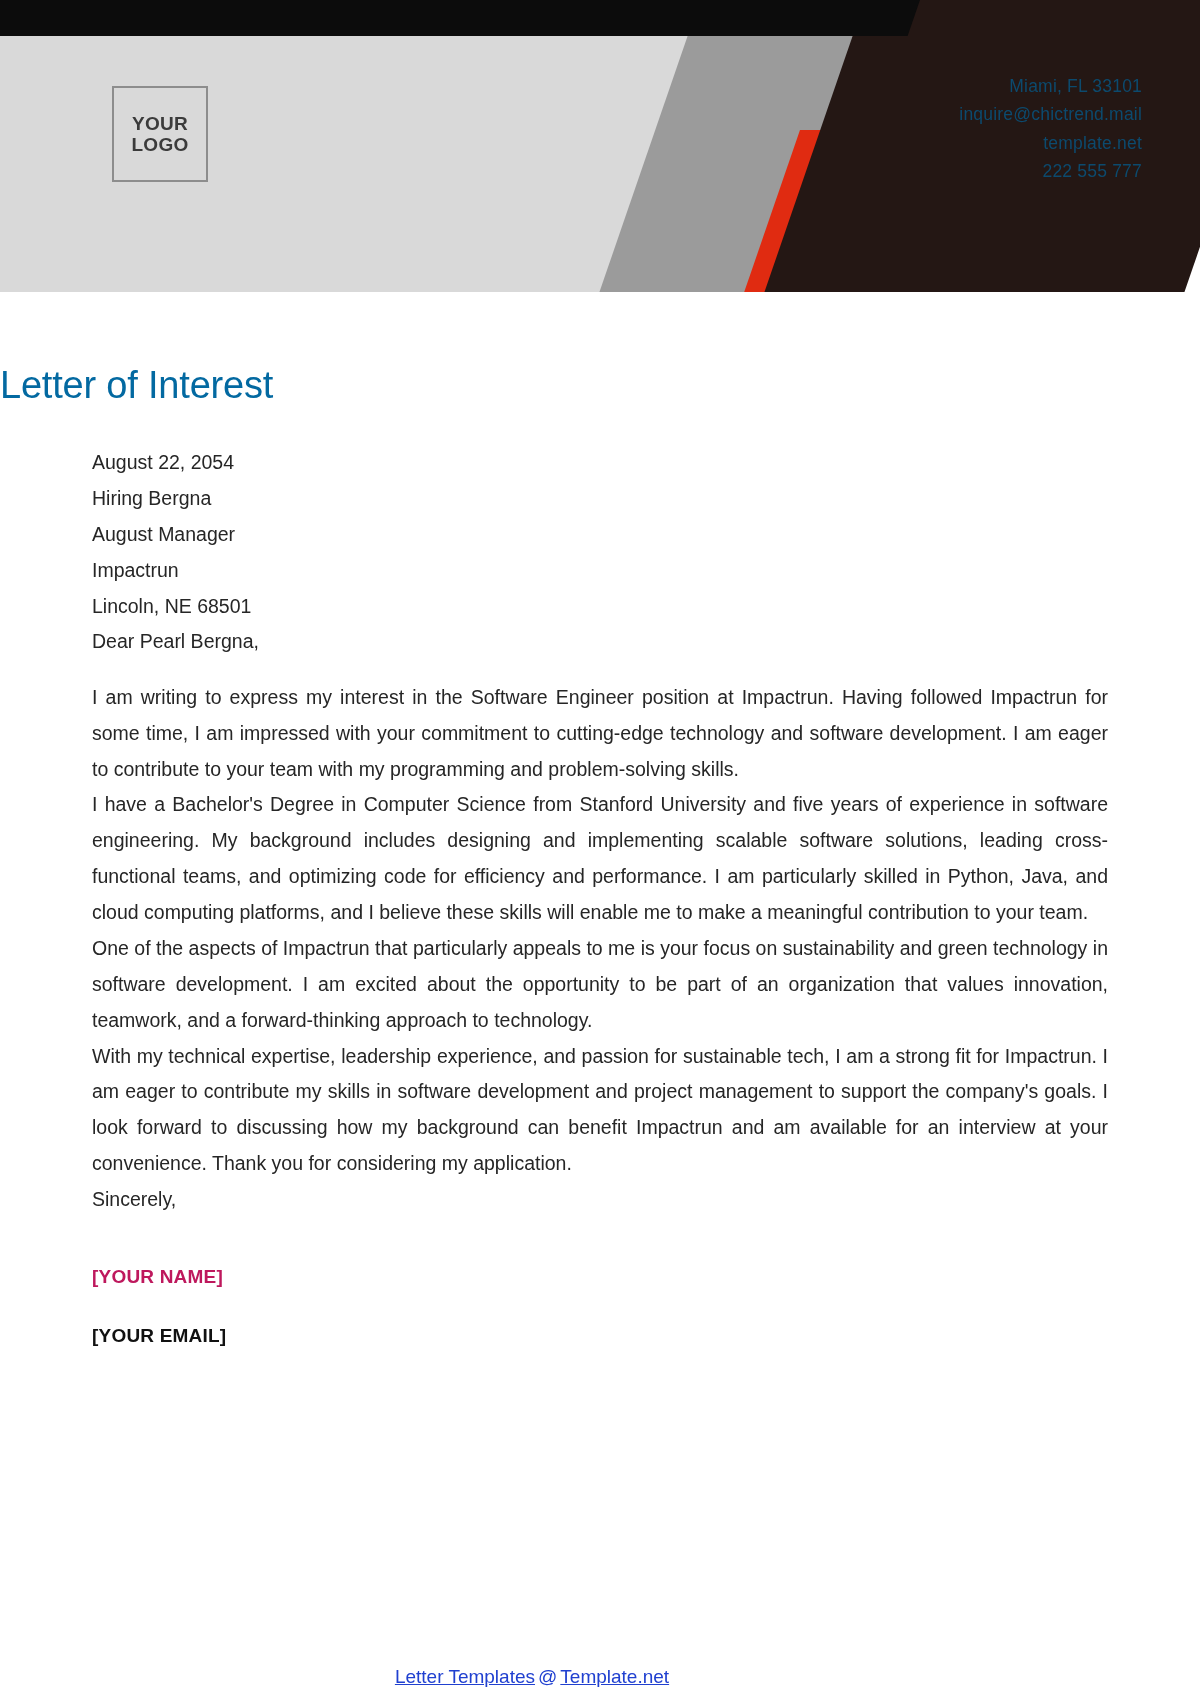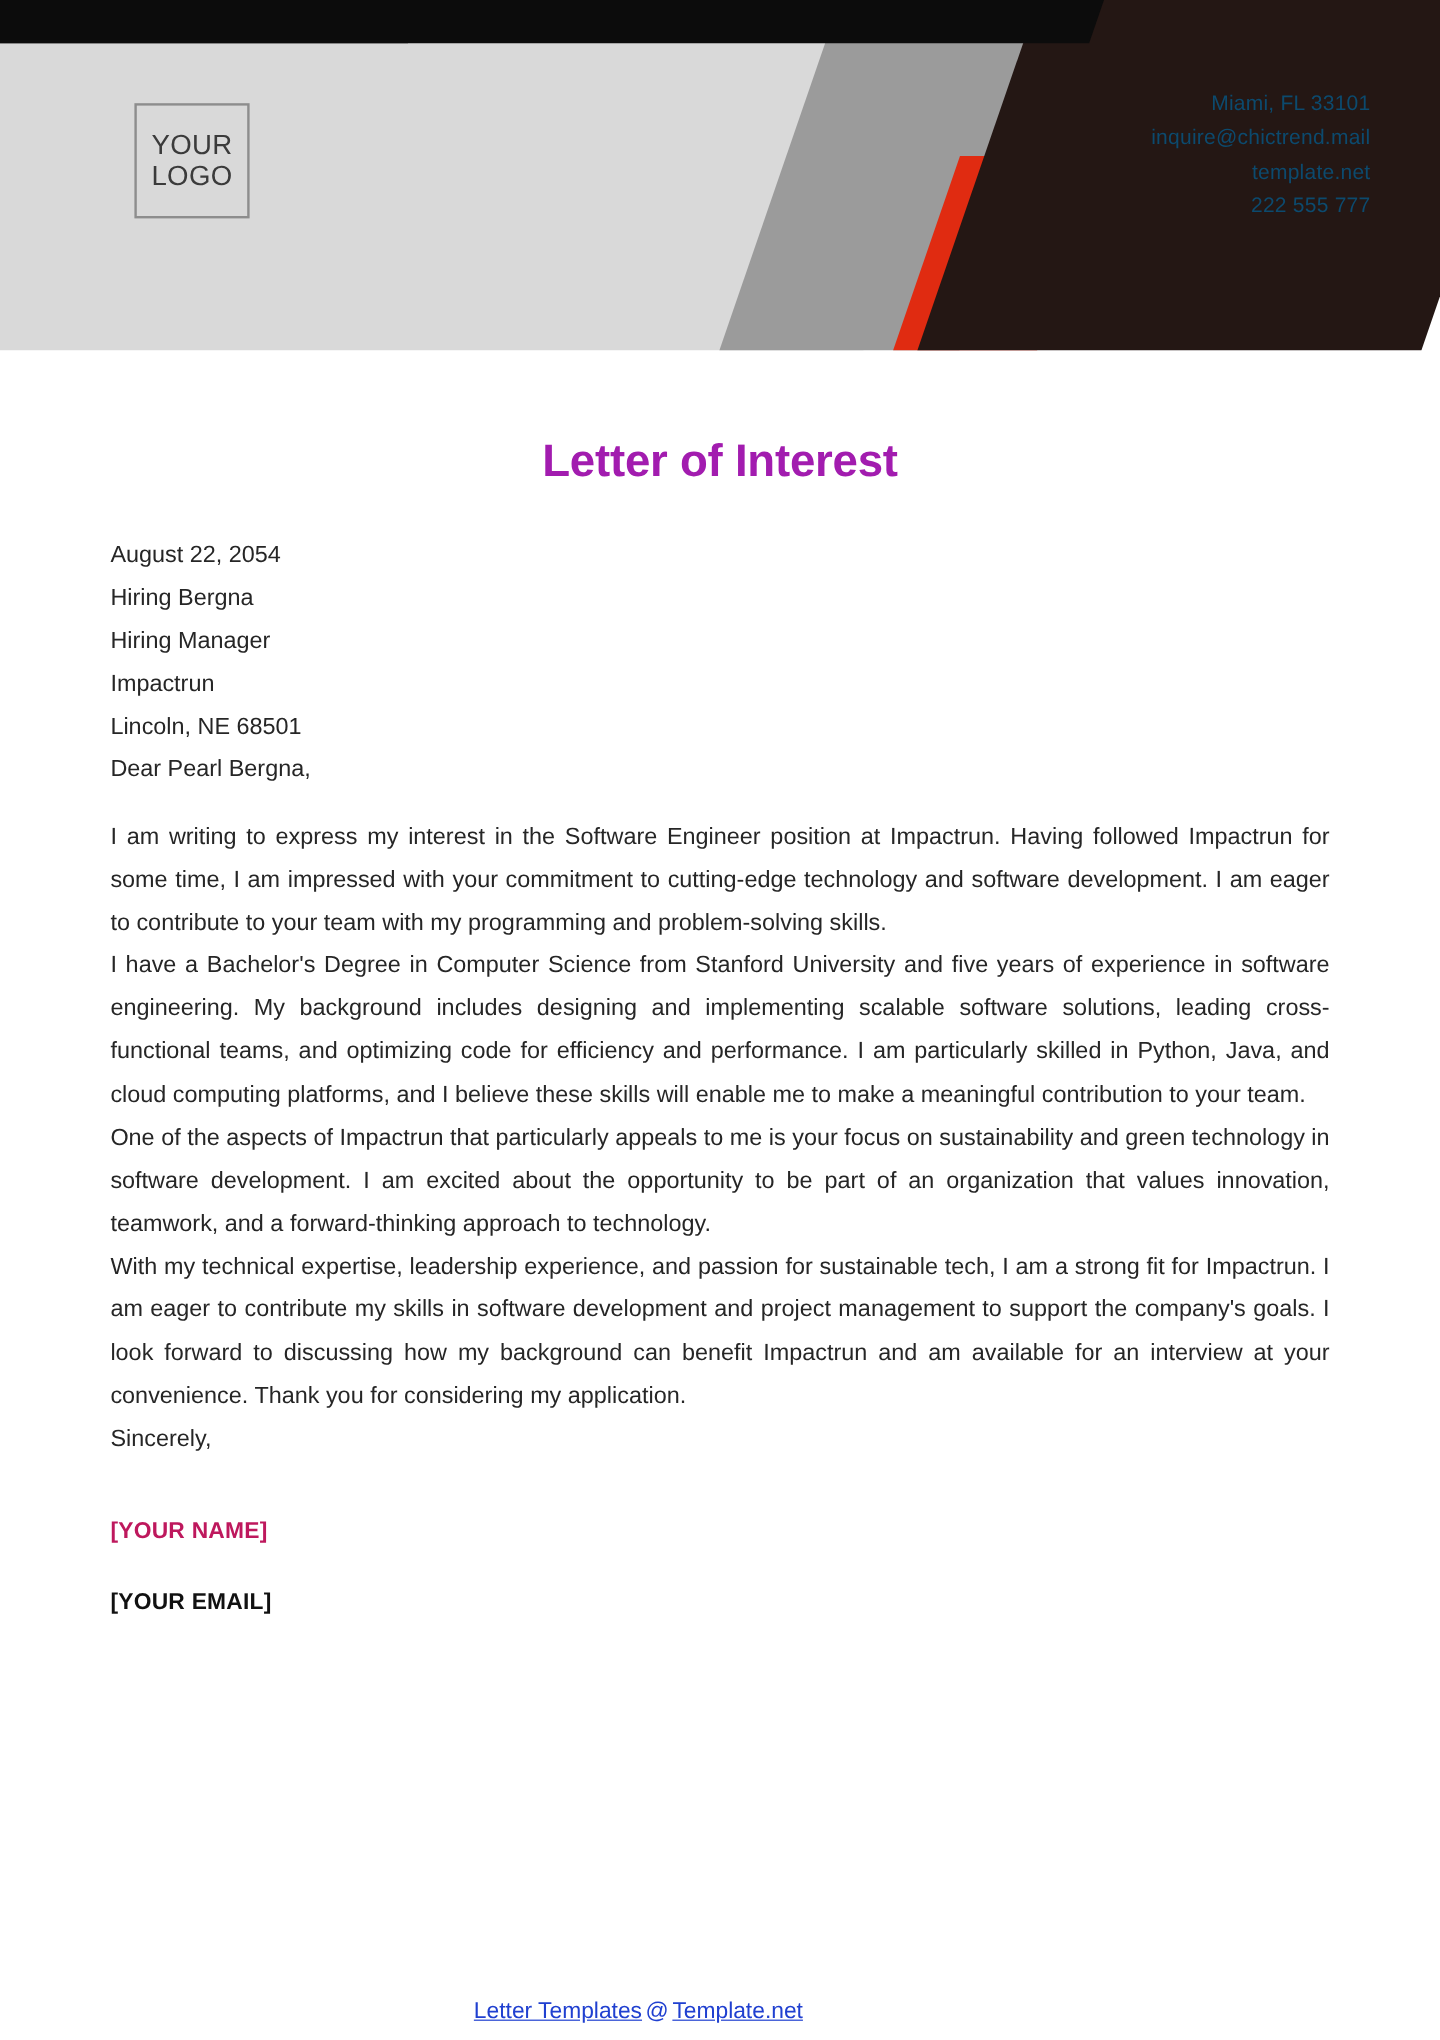--- a/index.html
+++ b/index.html
@@ -102,44 +102,44 @@
     width: 92px;
     height: 92px;
     border: 2px solid #8d8d8d;
     display: flex;
     flex-direction: column;
     align-items: center;
     justify-content: center;
     line-height: 1.12;
   }
   .logo-box span {
-    font-size: 23px;
+    font-size: 19px;
     letter-spacing: 0.3px;
     color: #3b3b3b;
-    font-weight: 400;
+    font-weight: 700;
   }
 
   .contact {
     position: absolute;
     right: 58px;
     top: 72px;
     text-align: right;
     color: #0c4a6e;
     font-size: 17.5px;
     line-height: 1.62;
     letter-spacing: 0.2px;
   }
   .contact div { white-space: nowrap; }
 
   
   .doc-title {
-    text-align: center;
+    text-align: left;
     font-size: 38px;
-    font-weight: bold;
-    color: #a21caf;
+    font-weight: normal;
+    color: #0369a1;
     margin: 72px 0 0 0;
     letter-spacing: -0.2px;
   }
 
   .content {
     margin: 38px 92px 0 92px;
     width: 1016px;
     color: #262626;
     font-size: 19.5px;
     line-height: 1.84;
@@ -220,21 +220,21 @@
       <div>template.net</div>
       <div>222 555 777</div>
     </div>
   </div>
 
   <h1 class="doc-title">Letter of Interest</h1>
 
   <div class="content">
     <p class="meta-line">August 22, 2054</p>
     <p class="meta-line">Hiring Bergna</p>
-    <p class="meta-line">Hiring Manager</p>
+    <p class="meta-line">August Manager</p>
     <p class="meta-line">Impactrun</p>
     <p class="meta-line">Lincoln, NE 68501</p>
     <p class="salutation">Dear Pearl Bergna,</p>
 
     <p class="para">I am writing to express my interest in the Software Engineer position at Impactrun. Having followed Impactrun for some time, I am impressed with your commitment to cutting-edge technology and software development. I am eager to contribute to your team with my programming and problem-solving skills.</p>
     <p class="para">I have a Bachelor's Degree in Computer Science from Stanford University and five years of experience in software engineering. My background includes designing and implementing scalable software solutions, leading cross-functional teams, and optimizing code for efficiency and performance. I am particularly skilled in Python, Java, and cloud computing platforms, and I believe these skills will enable me to make a meaningful contribution to your team.</p>
     <p class="para">One of the aspects of Impactrun that particularly appeals to me is your focus on sustainability and green technology in software development. I am excited about the opportunity to be part of an organization that values innovation, teamwork, and a forward-thinking approach to technology.</p>
     <p class="para">With my technical expertise, leadership experience, and passion for sustainable tech, I am a strong fit for Impactrun. I am eager to contribute my skills in software development and project management to support the company's goals. I look forward to discussing how my background can benefit Impactrun and am available for an interview at your convenience. Thank you for considering my application.</p>
 
     <p class="signoff">Sincerely,</p>

